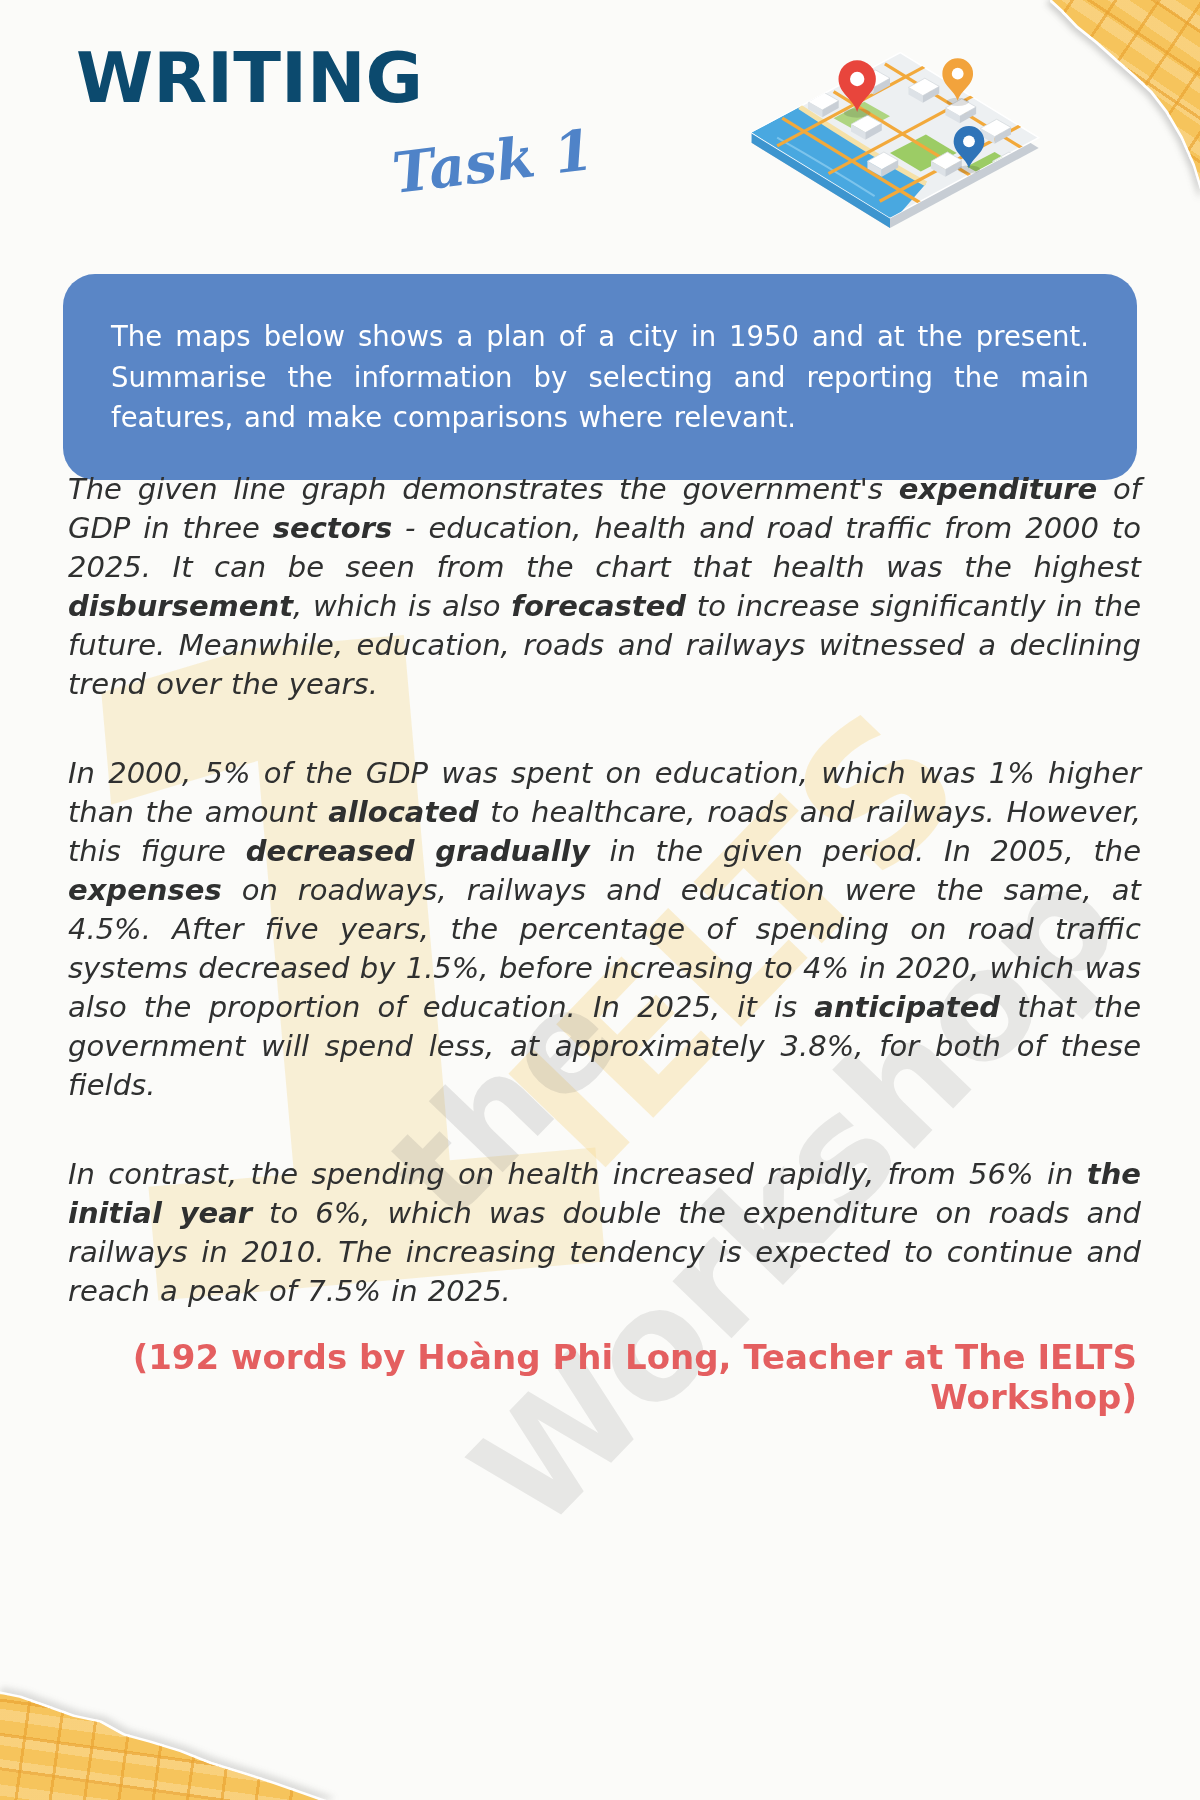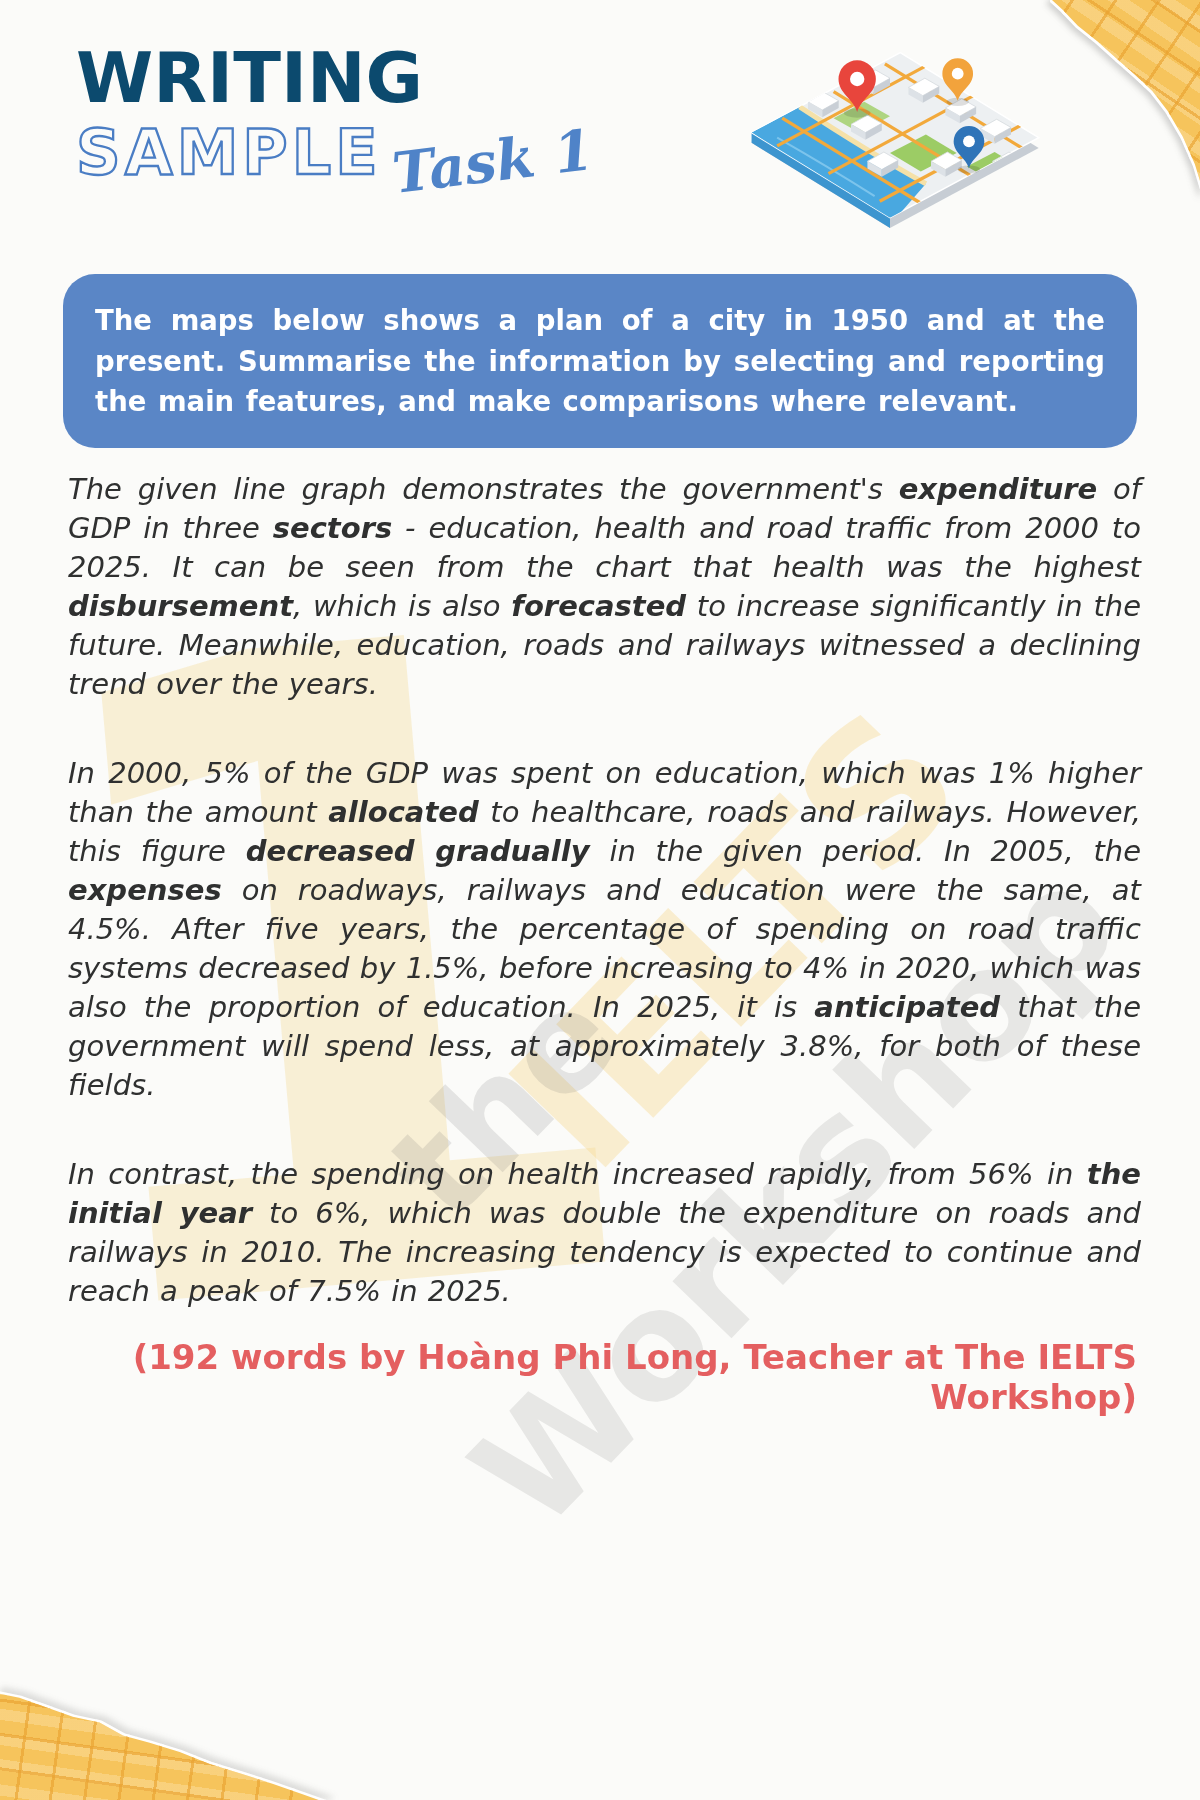--- a/index.html
+++ b/index.html
@@ -91,21 +91,21 @@
   
   .map{position:absolute;left:735px;top:30px;z-index:2;}
   
   .prompt{
     position:absolute;left:63px;top:274px;width:1074px;z-index:2;
     box-sizing:border-box;
     background:#5a86c6;border-radius:32px;
     padding:26px 32px;
   }
   .prompt p{
-    margin:0;color:#ffffff;font-weight:700;
+    margin:16px;color:#ffffff;font-weight:400;
     font-size:27.5px;line-height:1.48;
     text-align:justify;word-spacing:2px;
   }
   
   .essay{position:absolute;left:68px;top:470px;width:1073px;z-index:2;font-style:italic;}
   .essay .para{
     margin:0 0 50px 0;
     font-size:29px;line-height:39px;
     color:#2f3030;text-align:justify;word-spacing:1px;
   }
@@ -131,21 +131,20 @@
 
   <div class="corner-tr">
       <div class="plaid"></div>
     </div>
   <div class="corner-bl">
       <div class="plaid"></div>
     </div>
 
   <div class="header">
     <div class="title1">WRITING</div>
-    <div class="title2">SAMPLE</div>
   </div>
   <div class="task">Task 1</div>
 
   <svg class="map" width="310" height="200" viewBox="0 0 300 195">
     <defs>
       <clipPath id="mapclip">
           <polygon points="15,100 160,22 295,105 150,183"></polygon>
         </clipPath>
       <g id="bld">
         <polygon points="0,0 16,-9 30,-1 14,8" fill="#ffffff" stroke="#d5dade" stroke-width="0.8"></polygon>

